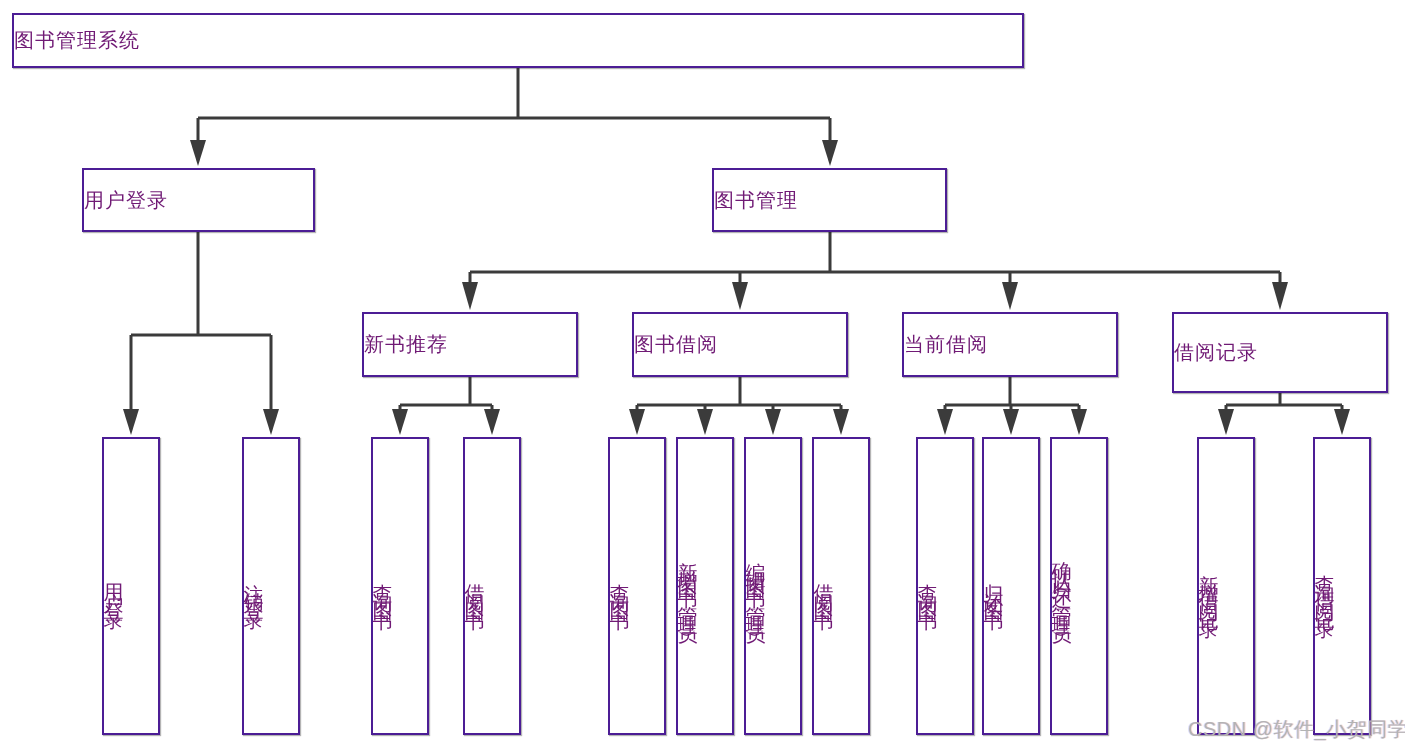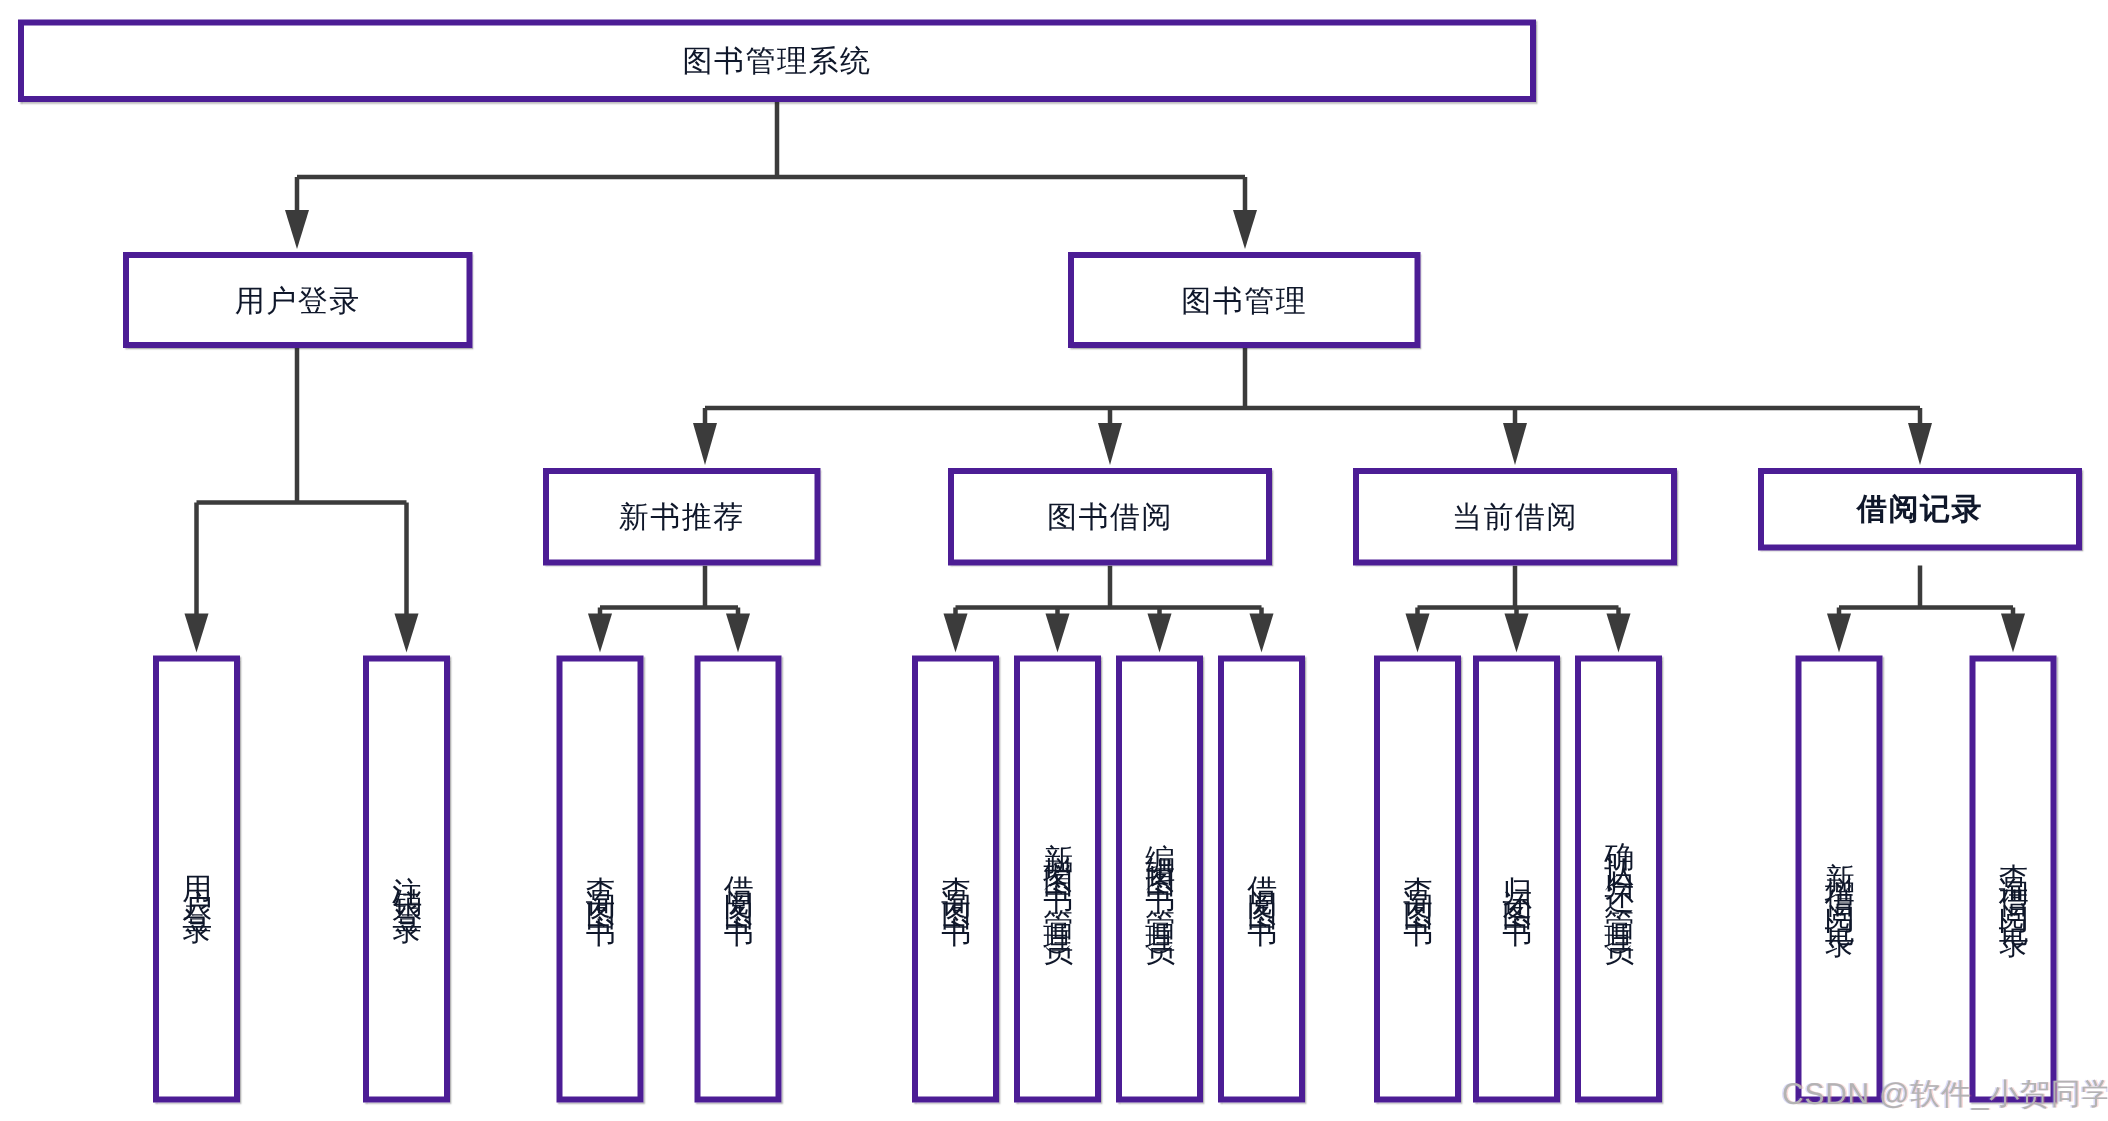--- a/index.html
+++ b/index.html
@@ -18,27 +18,26 @@
   svg.connectors {
     position: absolute;
     left: 0;
     top: 0;
     z-index: 1;
   }
   .node {
     position: absolute;
     box-sizing: border-box;
     background: #ffffff;
-    border: 4px solid #4c1d95;
+    border: 2px solid #4c1d95;
     box-shadow: 1px 1px 1px rgba(40,40,40,0.35);
     display: flex;
     align-items: center;
-    justify-content: center;
     z-index: 2;
-    color: #0f172a;
+    color: #701a75;
   }
   .node .hlabel {
     font-size: 20px;
     letter-spacing: 1px;
     white-space: nowrap;
   }
   .node .vlabel {
     writing-mode: vertical-rl;
     text-orientation: mixed;
     font-size: 20px;
@@ -117,30 +116,30 @@
     <span class="hlabel">图书管理系统</span>
   </div>
 
   <div class="node" style="left:82px; top:168px; width:233px; height:64px;">
     <span class="hlabel">用户登录</span>
   </div>
   <div class="node" style="left:712px; top:168px; width:235px; height:64px;">
     <span class="hlabel">图书管理</span>
   </div>
 
-  <div class="node" style="left:362px; top:312px; width:185px; height:65px;">
+  <div class="node" style="left:362px; top:312px; width:216px; height:65px;">
     <span class="hlabel">新书推荐</span>
   </div>
   <div class="node" style="left:902px; top:312px; width:216px; height:65px;">
     <span class="hlabel">当前借阅</span>
   </div>
   <div class="node" style="left:632px; top:312px; width:216px; height:65px;">
     <span class="hlabel">图书借阅</span>
   </div>
-  <div class="node" style="left:1172px; top:312px; width:216px; height:55px;font-weight:bold;">
+  <div class="node" style="left:1172px; top:312px; width:216px; height:81px;">
     <span class="hlabel">借阅记录</span>
   </div>
 
   <div class="node" style="left:102px; top:437px; width:58px; height:298px;">
     <span class="vlabel">用户登录</span>
   </div>
   <div class="node" style="left:242px; top:437px; width:58px; height:298px;">
     <span class="vlabel">注销登录</span>
   </div>
 

